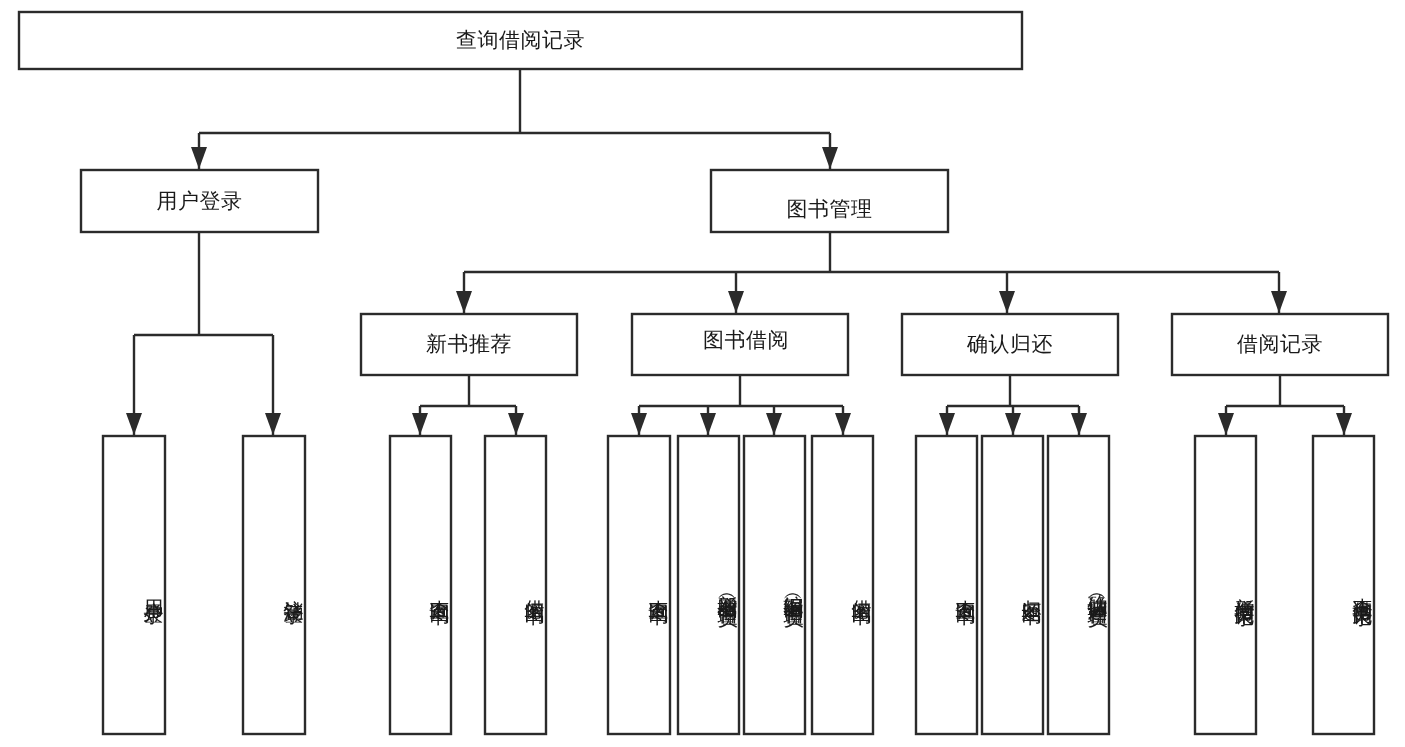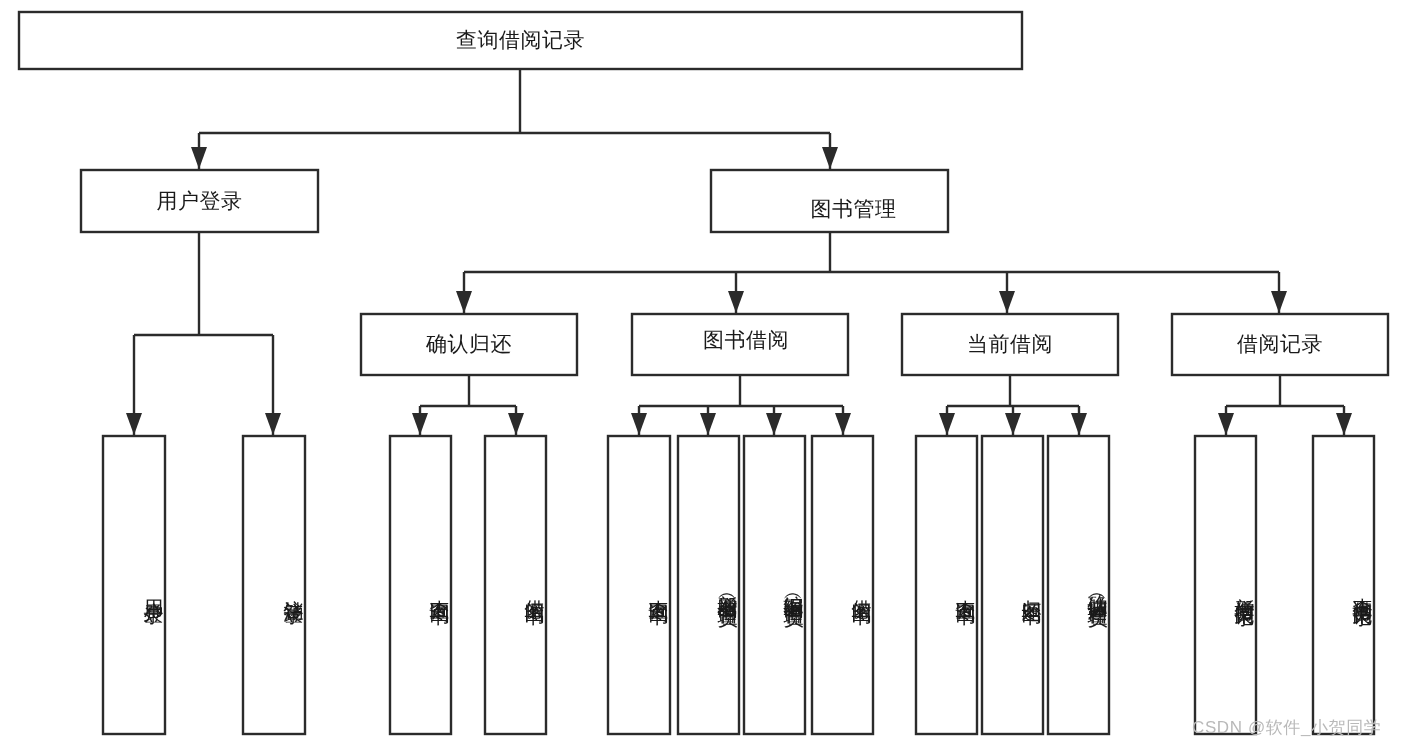--- a/index.html
+++ b/index.html
@@ -158,33 +158,32 @@
         <rect x="916" y="436" width="61" height="298" class="node-box"></rect>
         <rect x="982" y="436" width="61" height="298" class="node-box"></rect>
         <rect x="1048" y="436" width="61" height="298" class="node-box"></rect>
         <rect x="1195" y="436" width="61" height="298" class="node-box"></rect>
         <rect x="1313" y="436" width="61" height="298" class="node-box"></rect>
       </g>
   </svg>
   <div id="label-layer">
       <div class="node-label horizontal" style="left: 19px; top: 12px; width: 1003px; height: 57px;">查询借阅记录</div>
       <div class="node-label horizontal" style="left: 81px; top: 170px; width: 237px; height: 62px;">用户登录</div>
-      <div class="node-label horizontal" style="left: 711px; top: 170px; width: 237px; height: 78px; margin-left: 24px;">图书管理</div>
-      <div class="node-label horizontal" style="left: 361px; top: 314px; width: 216px; height: 61px;">确认归还</div>
+      <div class="node-label horizontal" style="left: 711px; top: 170px; width: 237px; height: 78px;">图书管理</div>
+      <div class="node-label horizontal" style="left: 361px; top: 314px; width: 216px; height: 61px;">新书推荐</div>
       <div class="node-label horizontal" style="left: 632px; top: 314px; width: 216px; height: 52px; padding-left: 12px;">图书借阅</div>
-      <div class="node-label horizontal" style="left: 902px; top: 314px; width: 216px; height: 61px;">当前借阅</div>
+      <div class="node-label horizontal" style="left: 902px; top: 314px; width: 216px; height: 61px;">确认归还</div>
       <div class="node-label horizontal" style="left: 1172px; top: 314px; width: 216px; height: 61px; font-family: Liberation Serif, serif;">借阅记录</div>
       <div class="node-label vertical" style="left: 103px; top: 436px; width: 62px; height: 298px;">用户登录</div>
       <div class="node-label vertical" style="left: 243px; top: 436px; width: 62px; height: 298px;">注销登录</div>
       <div class="node-label vertical" style="left: 390px; top: 436px; width: 61px; height: 298px;">查询图书</div>
       <div class="node-label vertical" style="left: 485px; top: 436px; width: 61px; height: 298px;">借阅图书</div>
       <div class="node-label vertical" style="left: 608px; top: 436px; width: 62px; height: 298px;">查询图书</div>
       <div class="node-label vertical" style="left: 678px; top: 436px; width: 61px; height: 298px;">新增图书（管理员）</div>
       <div class="node-label vertical" style="left: 744px; top: 436px; width: 61px; height: 298px;">编辑图书（管理员）</div>
       <div class="node-label vertical" style="left: 812px; top: 436px; width: 61px; height: 298px;">借阅图书</div>
       <div class="node-label vertical" style="left: 916px; top: 436px; width: 61px; height: 298px;">查询图书</div>
       <div class="node-label vertical" style="left: 982px; top: 436px; width: 61px; height: 298px;">归还图书</div>
       <div class="node-label vertical" style="left: 1048px; top: 436px; width: 61px; height: 298px;">确认归还（管理员）</div>
       <div class="node-label vertical" style="left: 1195px; top: 436px; width: 61px; height: 298px;">新增借阅记录</div>
       <div class="node-label vertical" style="left: 1313px; top: 436px; width: 61px; height: 298px;">查询借阅记录</div>
     </div>
-  <div class="watermark" style="left: 1192px; top: 716px;">CSDN @软件_小贺同学</div>
 </div>
 
 </body></html>

